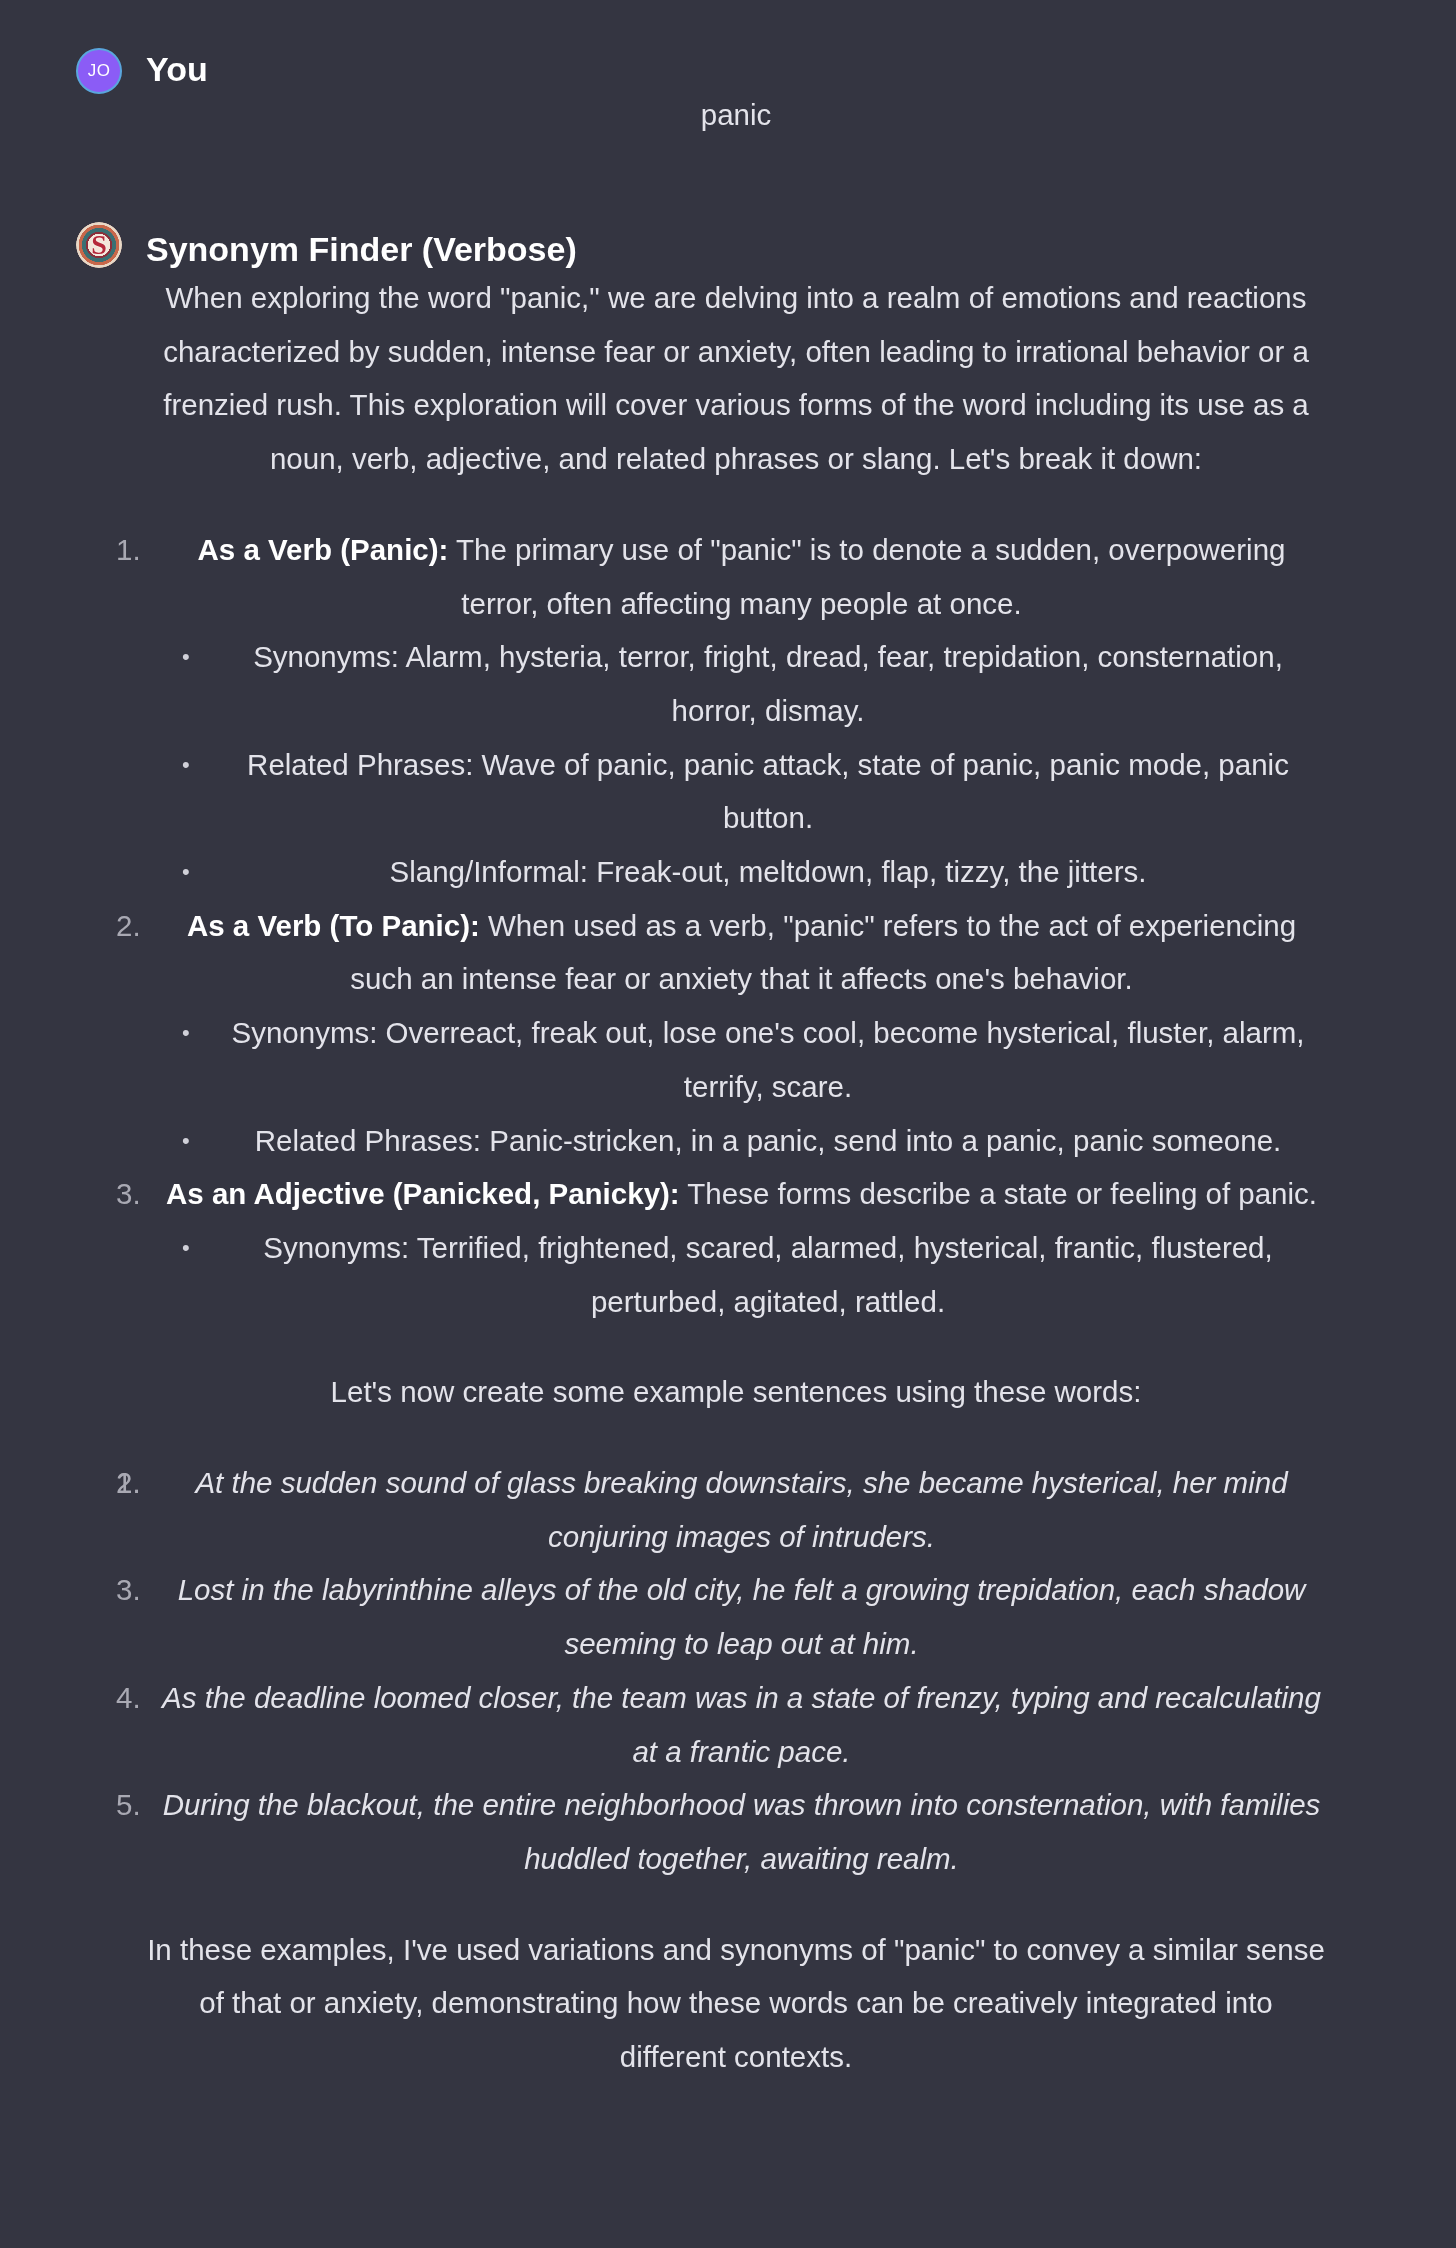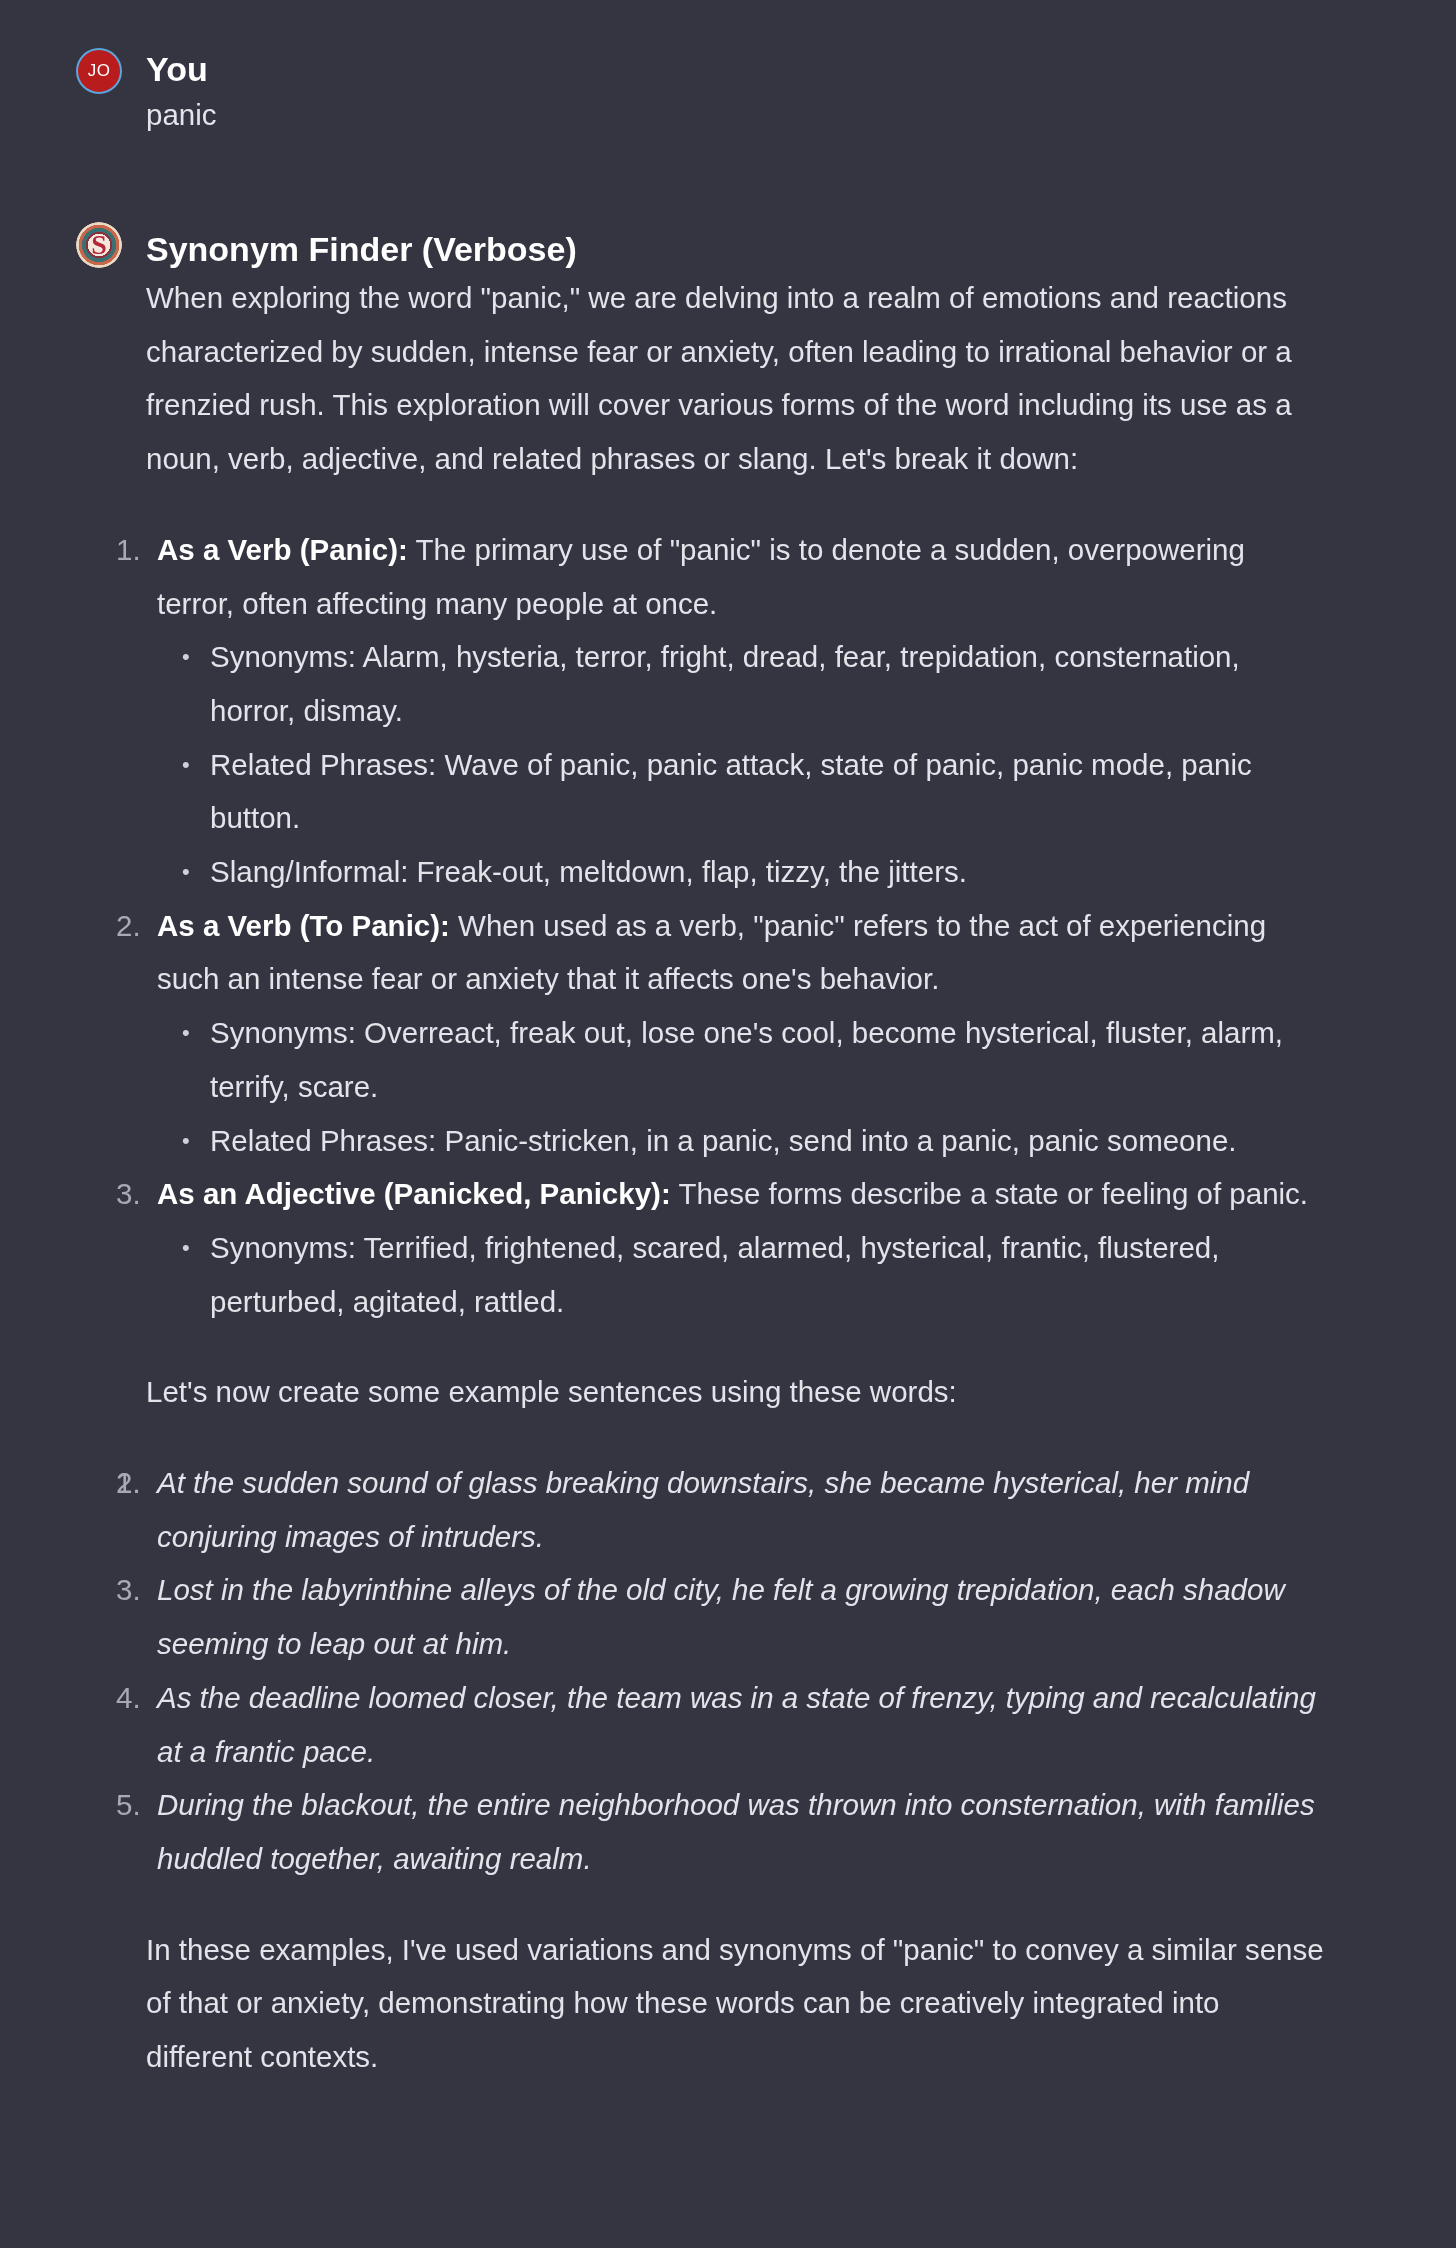--- a/index.html
+++ b/index.html
@@ -8,34 +8,34 @@
     background: #343541;
     font-family: "Liberation Sans", sans-serif;
     color: #ececf1;
     position: relative;
   }
   .msg { position: absolute; left: 0; width: 1456px; }
   .avatar {
     position: absolute; left: 76px; width: 46px; height: 46px; border-radius: 50%;
   }
   .avatar-user {
-    background: #b91c1c; border: 2px solid #5aa6dd; box-sizing: border-box;
+    background: #8b5cf6; border: 2px solid #5aa6dd; box-sizing: border-box;
     color: #ffffff; font-size: 17px; display: flex; align-items: center; justify-content: center;
     letter-spacing: 0.5px;
   }
   .avatar-bot {
     background: radial-gradient(circle, #f3e6da 0 34%, #8a2e3a 35% 40%, #3a6f73 41% 52%, #c7674a 53% 62%, #e9d8c6 63% 70%, #5b3b4a 71% 100%);
     display: flex; align-items: center; justify-content: center;
   }
   .avatar-bot span {
     font-family: "Liberation Serif", serif; font-weight: bold; font-size: 28px; color: #b5283a;
     text-shadow: 0 0 2px #fff;
   }
   .author { position: absolute; left: 146px; font-weight: bold; font-size: 34px; color: #ffffff; }
-  .content { position: absolute; left: 146px; width: 1180px; font-size: 29.5px; line-height: 53.7px; color: #e3e3ea; }
+  .content { position: absolute; left: 146px; width: 1180px; font-size: 29.5px; line-height: 53.7px; color: #e3e3ea; text-align: center; }
   p { margin: 0; }
   ol { margin: 0; padding: 0; list-style: none; }
   ol > li { position: relative; padding-left: 11px; }
   .num { position: absolute; left: -30px; color: #a9a9b3; }
   ul { margin: 0; padding: 0; list-style: none; }
   ul > li { position: relative; padding-left: 53px; }
   ul > li .bullet { position: absolute; left: 25px; top: 0; color: #d0d0d8; font-size: 22px; }
   b { color: #ffffff; }
   .ital { font-style: italic; }
   .gap { height: 37px; }

